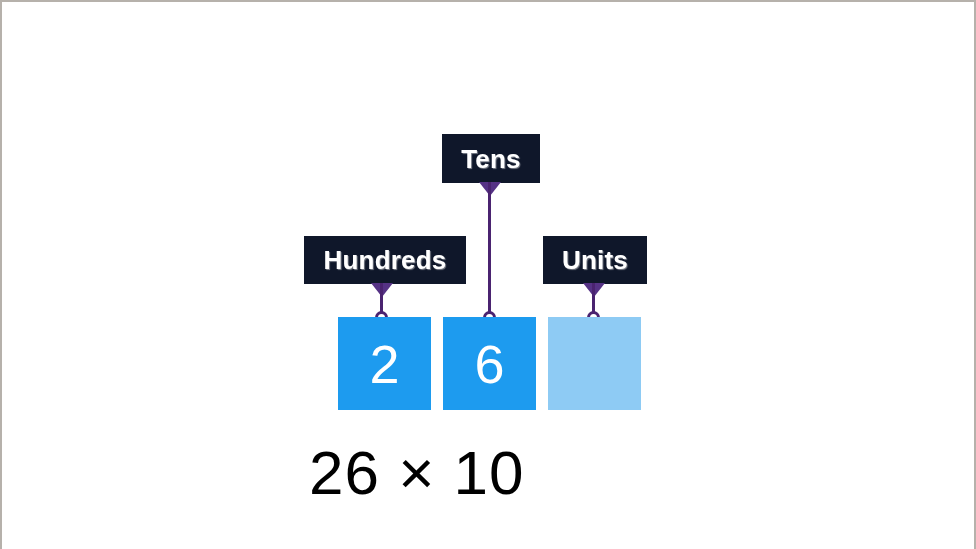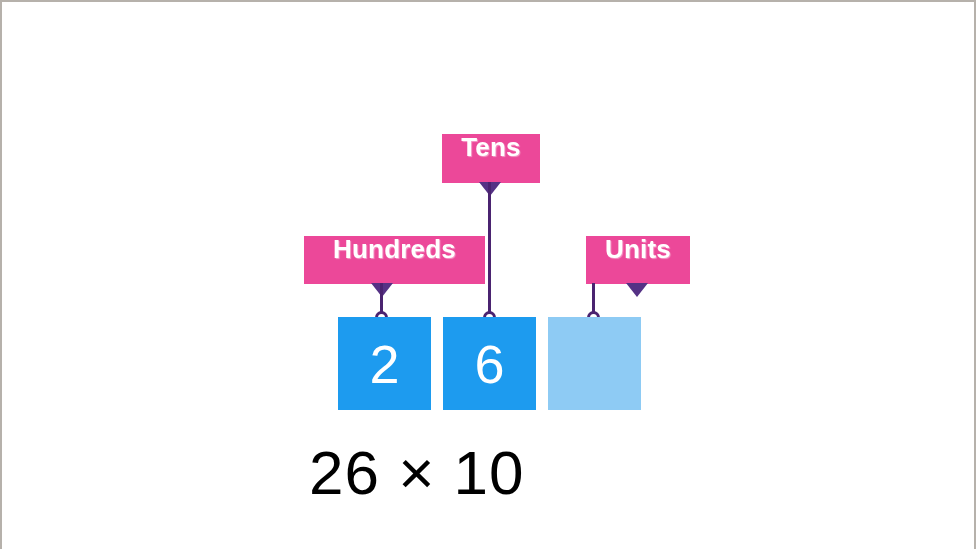--- a/index.html
+++ b/index.html
@@ -20,24 +20,25 @@
     border-top: 2px solid #b6b1ab;
     border-left: 2px solid #b6b1ab;
     border-right: 2px solid #b6b1ab;
     box-sizing: border-box;
     overflow: hidden;
   }
 
   
   .callout {
     position: absolute;
-    background: #ec4899;
+    background: #0f172a;
     color: #ffffff;
     font-weight: bold;
     display: flex;
+    align-items: center;
     justify-content: center;
     letter-spacing: 0.2px;
     text-shadow: 1px 1px 1px rgba(255,255,255,0.45);
     box-sizing: border-box;
   }
   .callout .callout-text {
     display: block;
     line-height: 1;
   }
   
@@ -48,42 +49,41 @@
     width: 0;
     height: 0;
     border-left: 11px solid transparent;
     border-right: 11px solid transparent;
     border-top: 14px solid #553285;
   }
 
   #callout-hundreds {
     left: 302px;
     top: 234px;
-    width: 181px;
+    width: 162px;
     height: 48px;
     font-size: 26px;
   }
   #callout-hundreds::after { left: 67px; }
 
   #callout-tens {
     left: 440px;
     top: 132px;
     width: 98px;
     height: 49px;
     font-size: 26px;
   }
   #callout-tens::after { left: 37px; }
 
   #callout-units {
     left: 541px;
     top: 234px;
     width: 104px;
     height: 48px;
     font-size: 26px;
-    margin-left: 43px;
   }
   #callout-units::after { left: 40px; }
 
   
   .connector {
     position: absolute;
     width: 3px;
     background: #4a2370;
   }
   #connector-hundreds { left: 378px; top: 281px; height: 33px; }

